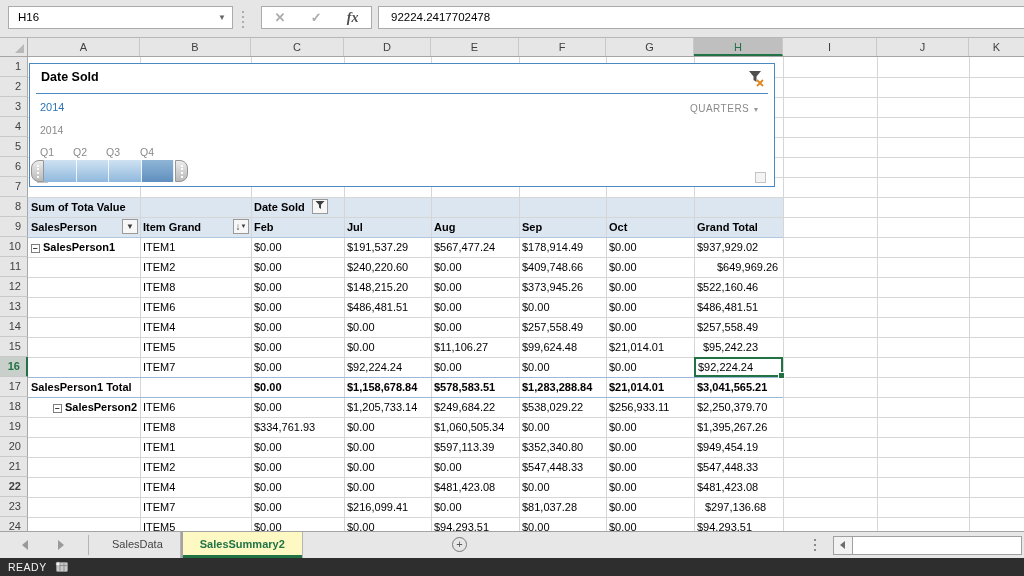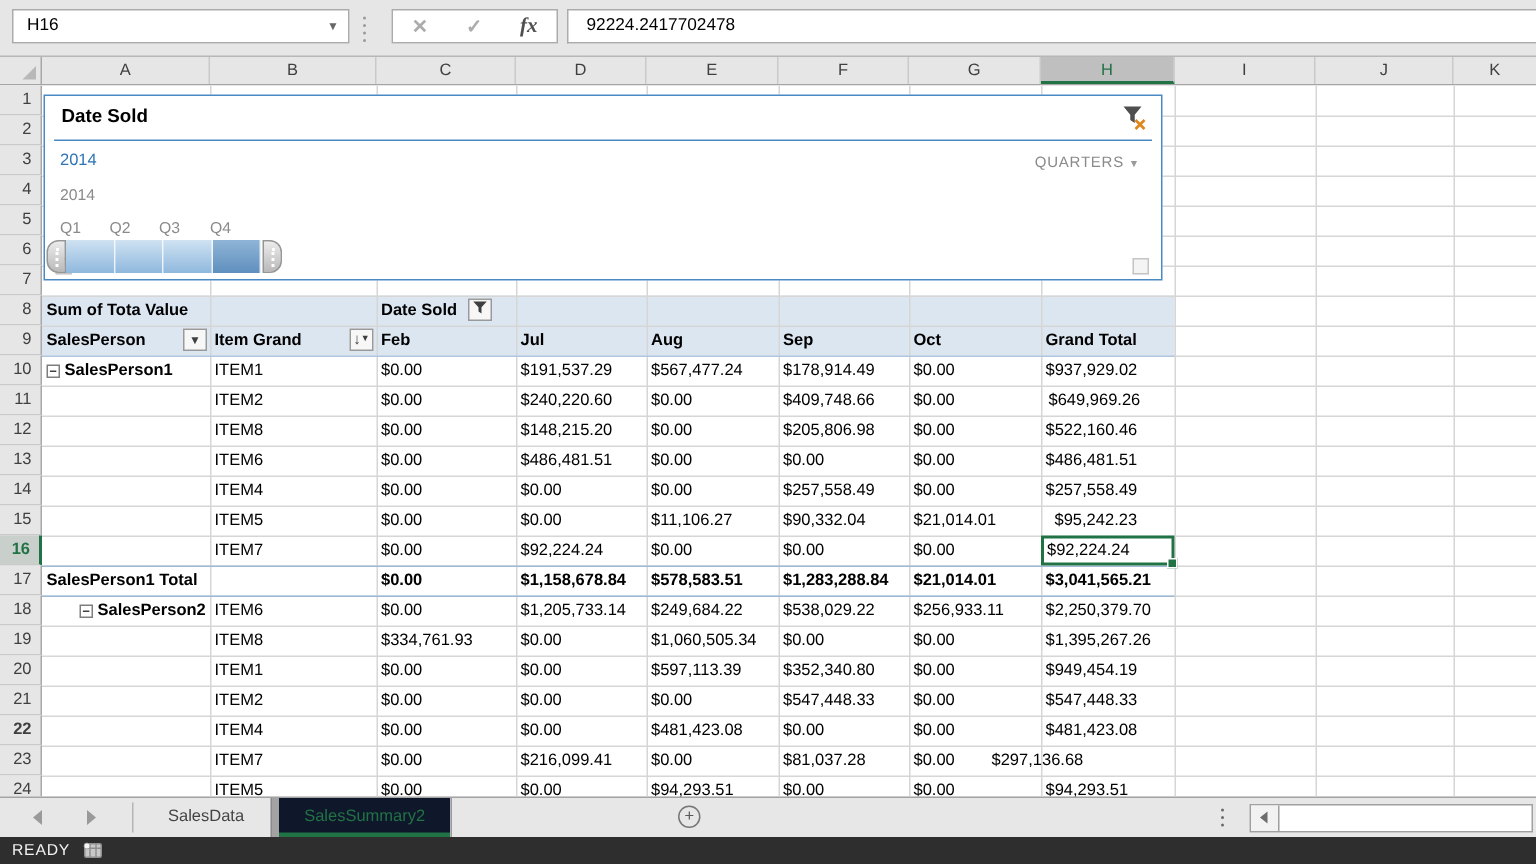--- a/index.html
+++ b/index.html
@@ -54,21 +54,21 @@
   .ts-seg.dark{background:linear-gradient(#8FB5D6,#5F8FBE);}
   #slicer .corner{position:absolute;bottom:3px;width:9px;height:9px;border:1px solid #C4C4C4;background:#F4F4F4;}
   
   #tabbar{position:absolute;left:0;top:531px;width:1024px;height:27px;background:#E7E7E7;border-top:1px solid #A3A3A3;box-sizing:border-box;}
   .navarr{position:absolute;top:8px;width:0;height:0;}
   .navarr.l{left:22px;border-top:5px solid transparent;border-bottom:5px solid transparent;border-right:6px solid #9A9A9A;}
   .navarr.r{left:58px;border-top:5px solid transparent;border-bottom:5px solid transparent;border-left:6px solid #9A9A9A;}
   #tabsep{position:absolute;left:88px;top:3px;width:1px;height:20px;background:#B5B5B5;}
   #tabs{position:absolute;left:95px;top:0;height:26px;display:flex;}
   .tab{height:26px;line-height:25px;padding:0 17px;font-size:11px;color:#444;border-right:1px solid #B5B5B5;box-sizing:border-box;}
-  .tab.active{background:#0f172a;color:#217346;font-weight:normal;box-shadow:inset 0 -3px 0 #217346;border-left:5px solid #a3a3a3;}
+  .tab.active{background:#fef9c3;color:#217346;font-weight:bold;box-shadow:inset 0 -3px 0 #217346;border-left:2px solid #a3a3a3;}
   #addsheet{position:absolute;left:452px;top:5px;width:15px;height:15px;border:1px solid #767676;border-radius:50%;box-sizing:border-box;text-align:center;line-height:12px;font-size:11px;color:#595959;}
   #tabdots{position:absolute;left:814px;top:4px;font-size:11px;color:#595959;line-height:6px;}
   #tabdots i{display:block;width:2px;height:2px;background:#6A6A6A;border-radius:50%;margin:3px 0;}
   #hscroll{position:absolute;left:833px;top:4px;width:189px;height:19px;border:1px solid #A0A0A0;background:#fff;box-sizing:border-box;}
   #hscroll .arrbox{position:absolute;left:0;top:0;width:19px;height:17px;background:#F2F2F2;border-right:1px solid #A0A0A0;box-sizing:border-box;}
   #hscroll .arrbox .tri{position:absolute;left:6px;top:4px;border-top:4px solid transparent;border-bottom:4px solid transparent;border-right:5px solid #6D6D6D;}
   
   #statusbar{position:absolute;left:0;top:558px;width:1024px;height:18px;background:#2E2E2E;}
   #statusbar .label{position:absolute;left:8px;top:0;font-size:10.5px;letter-spacing:.5px;color:#F2F2F2;line-height:18px;}
   #macroicon{position:absolute;left:55px;top:3px;width:14px;height:12px;}
@@ -232,47 +232,47 @@
       <div class="cell" style="left: 431px; top: 180px; width: 88px;">$567,477.24</div>
       <div class="cell" style="left: 519px; top: 180px; width: 87px;">$178,914.49</div>
       <div class="cell" style="left: 606px; top: 180px; width: 88px;">$0.00</div>
       <div class="cell" style="left: 694px; top: 180px; width: 89px;">$937,929.02</div>
       <div class="cell" style="left: 140px; top: 200px; width: 111px;">ITEM2</div>
       <div class="cell" style="left: 251px; top: 200px; width: 93px;">$0.00</div>
       <div class="cell" style="left: 344px; top: 200px; width: 87px;">$240,220.60</div>
       <div class="cell" style="left: 431px; top: 200px; width: 88px;">$0.00</div>
       <div class="cell" style="left: 519px; top: 200px; width: 87px;">$409,748.66</div>
       <div class="cell" style="left: 606px; top: 200px; width: 88px;">$0.00</div>
-      <div class="cell" style="left: 696px; top: 200px; width: 89px;">$649,969.26</div>
+      <div class="cell" style="left: 714px; top: 200px; width: 89px;">$649,969.26</div>
       <div class="cell" style="left: 140px; top: 220px; width: 111px;">ITEM8</div>
       <div class="cell" style="left: 251px; top: 220px; width: 93px;">$0.00</div>
       <div class="cell" style="left: 344px; top: 220px; width: 87px;">$148,215.20</div>
       <div class="cell" style="left: 431px; top: 220px; width: 88px;">$0.00</div>
-      <div class="cell" style="left: 519px; top: 220px; width: 87px;">$205,806.98</div>
+      <div class="cell" style="left: 519px; top: 220px; width: 87px;">$373,945.26</div>
       <div class="cell" style="left: 606px; top: 220px; width: 88px;">$0.00</div>
       <div class="cell" style="left: 694px; top: 220px; width: 89px;">$522,160.46</div>
       <div class="cell" style="left: 140px; top: 240px; width: 111px;">ITEM6</div>
       <div class="cell" style="left: 251px; top: 240px; width: 93px;">$0.00</div>
       <div class="cell" style="left: 344px; top: 240px; width: 87px;">$486,481.51</div>
       <div class="cell" style="left: 431px; top: 240px; width: 88px;">$0.00</div>
       <div class="cell" style="left: 519px; top: 240px; width: 87px;">$0.00</div>
       <div class="cell" style="left: 606px; top: 240px; width: 88px;">$0.00</div>
       <div class="cell" style="left: 694px; top: 240px; width: 89px;">$486,481.51</div>
       <div class="cell" style="left: 140px; top: 260px; width: 111px;">ITEM4</div>
       <div class="cell" style="left: 251px; top: 260px; width: 93px;">$0.00</div>
       <div class="cell" style="left: 344px; top: 260px; width: 87px;">$0.00</div>
       <div class="cell" style="left: 431px; top: 260px; width: 88px;">$0.00</div>
       <div class="cell" style="left: 519px; top: 260px; width: 87px;">$257,558.49</div>
       <div class="cell" style="left: 606px; top: 260px; width: 88px;">$0.00</div>
       <div class="cell" style="left: 694px; top: 260px; width: 89px;">$257,558.49</div>
       <div class="cell" style="left: 140px; top: 280px; width: 111px;">ITEM5</div>
       <div class="cell" style="left: 251px; top: 280px; width: 93px;">$0.00</div>
       <div class="cell" style="left: 344px; top: 280px; width: 87px;">$0.00</div>
       <div class="cell" style="left: 431px; top: 280px; width: 88px;">$11,106.27</div>
-      <div class="cell" style="left: 519px; top: 280px; width: 87px;">$90,332.04</div>
+      <div class="cell" style="left: 519px; top: 280px; width: 87px;">$99,624.48</div>
       <div class="cell" style="left: 606px; top: 280px; width: 88px;">$21,014.01</div>
       <div class="cell" style="left: 700px; top: 280px; width: 89px;">$95,242.23</div>
       <div class="cell" style="left: 140px; top: 300px; width: 111px;">ITEM7</div>
       <div class="cell" style="left: 251px; top: 300px; width: 93px;">$0.00</div>
       <div class="cell" style="left: 344px; top: 300px; width: 87px;">$92,224.24</div>
       <div class="cell" style="left: 431px; top: 300px; width: 88px;">$0.00</div>
       <div class="cell" style="left: 519px; top: 300px; width: 87px;">$0.00</div>
       <div class="cell" style="left: 606px; top: 300px; width: 88px;">$0.00</div>
       <div class="cell" style="left: 694px; top: 300px; width: 89px;">$92,224.24</div>
       <div class="cell b" style="left: 28px; top: 320px; width: 223px;">SalesPerson1 Total</div>
@@ -317,21 +317,21 @@
       <div class="cell" style="left: 431px; top: 420px; width: 88px;">$481,423.08</div>
       <div class="cell" style="left: 519px; top: 420px; width: 87px;">$0.00</div>
       <div class="cell" style="left: 606px; top: 420px; width: 88px;">$0.00</div>
       <div class="cell" style="left: 694px; top: 420px; width: 89px;">$481,423.08</div>
       <div class="cell" style="left: 140px; top: 440px; width: 111px;">ITEM7</div>
       <div class="cell" style="left: 251px; top: 440px; width: 93px;">$0.00</div>
       <div class="cell" style="left: 344px; top: 440px; width: 87px;">$216,099.41</div>
       <div class="cell" style="left: 431px; top: 440px; width: 88px;">$0.00</div>
       <div class="cell" style="left: 519px; top: 440px; width: 87px;">$81,037.28</div>
       <div class="cell" style="left: 606px; top: 440px; width: 88px;">$0.00</div>
-      <div class="cell" style="left: 658px; top: 440px; width: 89px;">$297,136.68</div>
+      <div class="cell" style="left: 702px; top: 440px; width: 89px;">$297,136.68</div>
       <div class="cell" style="left: 140px; top: 460px; width: 111px;">ITEM5</div>
       <div class="cell" style="left: 251px; top: 460px; width: 93px;">$0.00</div>
       <div class="cell" style="left: 344px; top: 460px; width: 87px;">$0.00</div>
       <div class="cell" style="left: 431px; top: 460px; width: 88px;">$94,293.51</div>
       <div class="cell" style="left: 519px; top: 460px; width: 87px;">$0.00</div>
       <div class="cell" style="left: 606px; top: 460px; width: 88px;">$0.00</div>
       <div class="cell" style="left: 694px; top: 460px; width: 89px;">$94,293.51</div>
       <div id="selcell" style="left: 694px; top: 300px; width: 89px; height: 20px;">$92,224.24<span class="handle"></span></div>
     </div>
 

